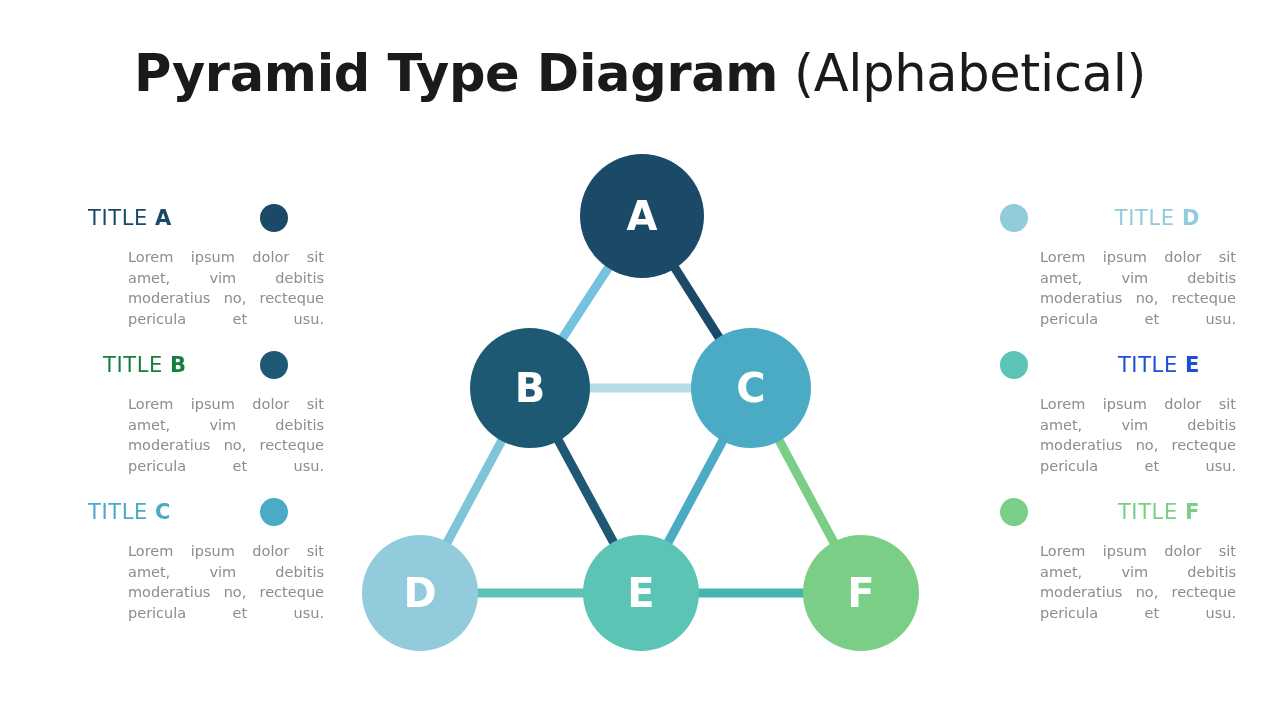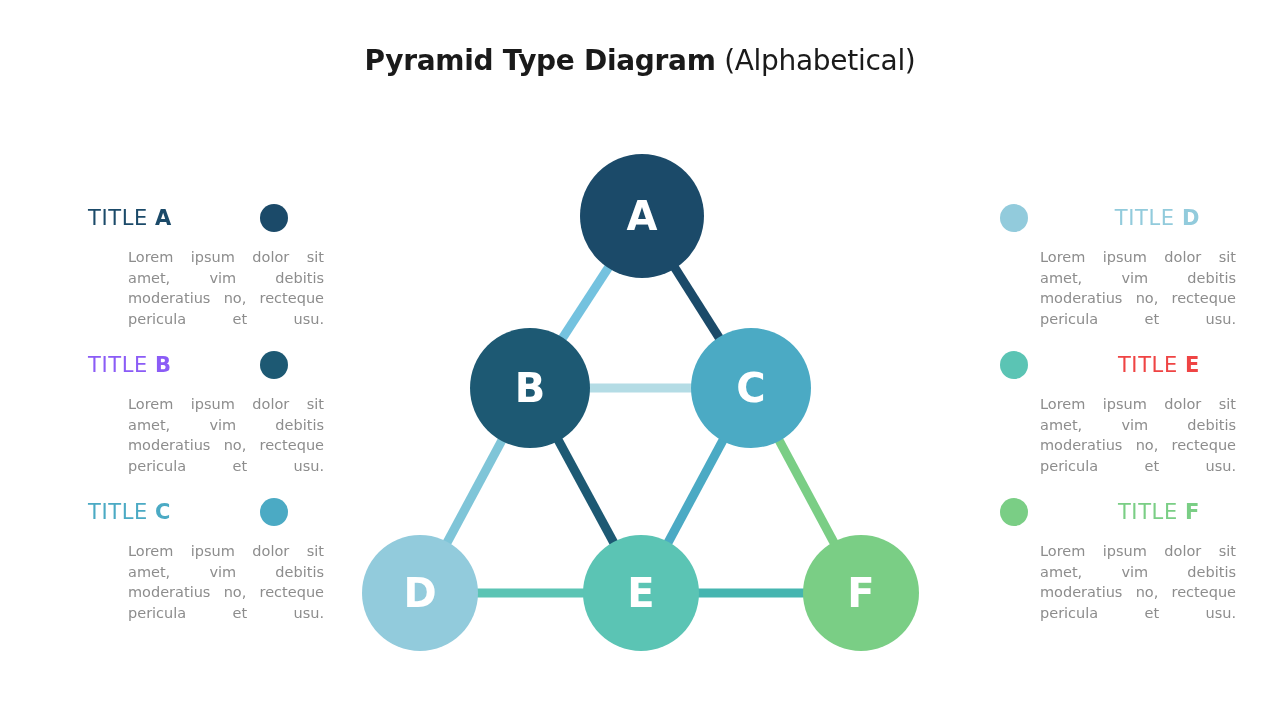--- a/index.html
+++ b/index.html
@@ -8,21 +8,21 @@
     background:#ffffff;
     font-family:"DejaVu Sans", sans-serif;
     overflow:hidden;
     position:relative;
   }
   
   .page-title{
     position:absolute;
     top:45px; left:0; width:1280px;
     text-align:center;
-    font-size:28px;
+    font-size:51px;
     line-height:1.15;
     color:#1a1a1a;
     white-space:nowrap;
   }
   .page-title .t-bold{ font-weight:bold; letter-spacing:-0.3px;}
   .page-title .t-reg{ font-weight:normal; letter-spacing:-0.3px;}
 
   
   .legend-col{ position:absolute; width:200px; }
   .legend-col.left{ left:88px; top:200px; }
@@ -87,21 +87,21 @@
         <span>TITLE</span>
         <span class="k">A</span>
       </div>
       <div class="legend-dot" style="background: rgb(27, 74, 105);"></div>
     </div>
     <div class="legend-body">Lorem ipsum dolor sit amet, vim debitis moderatius no, recteque pericula et usu.</div>
   </div>
 
   <div class="legend-item">
     <div class="legend-head">
-      <div class="legend-title" style="color: #8b5cf6;">
+      <div class="legend-title" style="color: #15803d; margin-left: 15px;">
         <span>TITLE</span>
         <span class="k">B</span>
       </div>
       <div class="legend-dot" style="background: rgb(29, 89, 115);"></div>
     </div>
     <div class="legend-body">Lorem ipsum dolor sit amet, vim debitis moderatius no, recteque pericula et usu.</div>
   </div>
 
   <div class="legend-item">
     <div class="legend-head">
@@ -124,21 +124,21 @@
         <span>TITLE</span>
         <span class="k">D</span>
       </div>
       <div class="legend-dot" style="background: rgb(146, 203, 220);"></div>
     </div>
     <div class="legend-body">Lorem ipsum dolor sit amet, vim debitis moderatius no, recteque pericula et usu.</div>
   </div>
 
   <div class="legend-item">
     <div class="legend-head">
-      <div class="legend-title" style="color: #ef4444;">
+      <div class="legend-title" style="color: #1d4ed8;">
         <span>TITLE</span>
         <span class="k">E</span>
       </div>
       <div class="legend-dot" style="background: rgb(91, 196, 180);"></div>
     </div>
     <div class="legend-body">Lorem ipsum dolor sit amet, vim debitis moderatius no, recteque pericula et usu.</div>
   </div>
 
   <div class="legend-item">
     <div class="legend-head">

